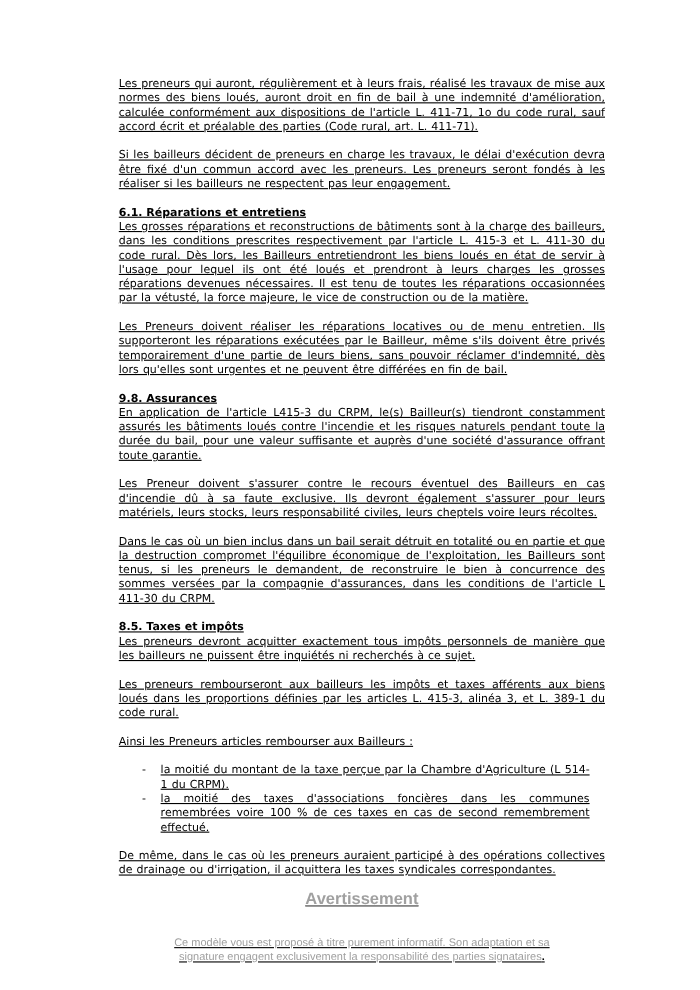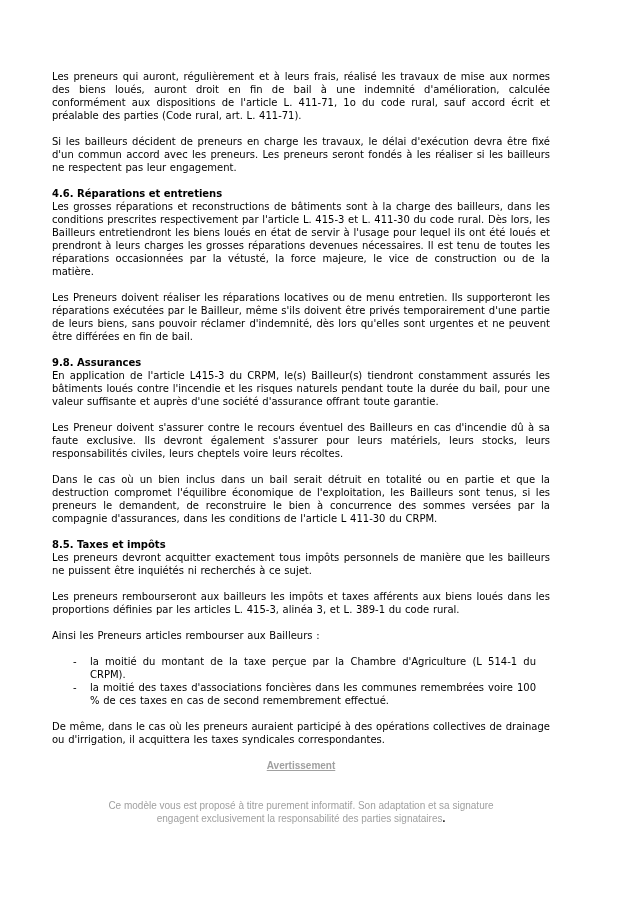--- a/index.html
+++ b/index.html
@@ -10,23 +10,24 @@
   body {
     width: 636px;
     height: 900px;
     font-family: "DejaVu Sans", sans-serif;
     color: #000000;
   }
   .page {
     box-sizing: border-box;
     width: 624px;
     height: 900px;
-    padding: 70px 74px 0 52px;
+    padding: 70px 74px 0 108px;
     overflow: hidden;
     background: #ffffff;
+    text-decoration: underline;
   }
   .doc p {
     margin: 0 0 13px 0;
     font-size: 10px;
     line-height: 13px;
     text-align: justify;
     word-spacing: 0.5px;
   }
   .doc h3 {
     margin: 0;
@@ -54,21 +55,21 @@
     left: 21px;
     top: 0;
   }
   .footer {
     margin-top: 0;
     text-align: center;
     font-family: "Liberation Sans", sans-serif;
     color: #a0a0a0;
   }
   .footer-title {
-    font-size: 10px;
+    font-size: 15px;
     line-height: 13px;
     font-weight: bold;
     text-decoration: underline;
   }
   .footer-text {
     font-size: 10px;
     line-height: 13px;
     padding: 0 40px;
     margin-top: 27px;
   }
@@ -77,26 +78,26 @@
     font-weight: bold;
   }
 </style>
 </head>
 <body>
 
 <div class="page">
   <div class="doc" id="doc-blocks">
       <p>Les preneurs qui auront, régulièrement et à leurs frais, réalisé les travaux de mise aux normes des biens loués, auront droit en fin de bail à une indemnité d'amélioration, calculée conformément aux dispositions de l'article L. 411-71, 1o du code rural, sauf accord écrit et préalable des parties (Code rural, art. L. 411-71).</p>
       <p>Si les bailleurs décident de preneurs en charge les travaux, le délai d'exécution devra être fixé d'un commun accord avec les preneurs. Les preneurs seront fondés à les réaliser si les bailleurs ne respectent pas leur engagement.</p>
-      <h3>4.6. Réparations et entretiens</h3>
+      <h3>6.1. Réparations et entretiens</h3>
       <p>Les grosses réparations et reconstructions de bâtiments sont à la charge des bailleurs, dans les conditions prescrites respectivement par l'article L. 415-3 et L. 411-30 du code rural. Dès lors, les Bailleurs entretiendront les biens loués en état de servir à l'usage pour lequel ils ont été loués et prendront à leurs charges les grosses réparations devenues nécessaires. Il est tenu de toutes les réparations occasionnées par la vétusté, la force majeure, le vice de construction ou de la matière.</p>
       <p>Les Preneurs doivent réaliser les réparations locatives ou de menu entretien. Ils supporteront les réparations exécutées par le Bailleur, même s'ils doivent être privés temporairement d'une partie de leurs biens, sans pouvoir réclamer d'indemnité, dès lors qu'elles sont urgentes et ne peuvent être différées en fin de bail.</p>
       <h3>9.8. Assurances</h3>
       <p>En application de l'article L415-3 du CRPM, le(s) Bailleur(s) tiendront constamment assurés les bâtiments loués contre l'incendie et les risques naturels pendant toute la durée du bail, pour une valeur suffisante et auprès d'une société d'assurance offrant toute garantie.</p>
-      <p>Les Preneur doivent s'assurer contre le recours éventuel des Bailleurs en cas d'incendie dû à sa faute exclusive. Ils devront également s'assurer pour leurs matériels, leurs stocks, leurs responsabilités civiles, leurs cheptels voire leurs récoltes.</p>
+      <p>Les Preneur doivent s'assurer contre le recours éventuel des Bailleurs en cas d'incendie dû à sa faute exclusive. Ils devront également s'assurer pour leurs matériels, leurs stocks, leurs responsabilité civiles, leurs cheptels voire leurs récoltes.</p>
       <p>Dans le cas où un bien inclus dans un bail serait détruit en totalité ou en partie et que la destruction compromet l'équilibre économique de l'exploitation, les Bailleurs sont tenus, si les preneurs le demandent, de reconstruire le bien à concurrence des sommes versées par la compagnie d'assurances, dans les conditions de l'article L 411-30 du CRPM.</p>
       <h3>8.5. Taxes et impôts</h3>
       <p>Les preneurs devront acquitter exactement tous impôts personnels de manière que les bailleurs ne puissent être inquiétés ni recherchés à ce sujet.</p>
       <p>Les preneurs rembourseront aux bailleurs les impôts et taxes afférents aux biens loués dans les proportions définies par les articles L. 415-3, alinéa 3, et L. 389-1 du code rural.</p>
       <p>Ainsi les Preneurs articles rembourser aux Bailleurs :</p>
       <ul>
         <li>la moitié du montant de la taxe perçue par la Chambre d'Agriculture (L 514-1 du CRPM).</li>
         <li>la moitié des taxes d'associations foncières  dans les communes remembrées voire 100 % de ces taxes en cas de second remembrement effectué.</li>
       </ul>
       <p>De même, dans le cas où les preneurs auraient participé à des opérations collectives de drainage ou d'irrigation, il acquittera les taxes syndicales correspondantes.</p>

